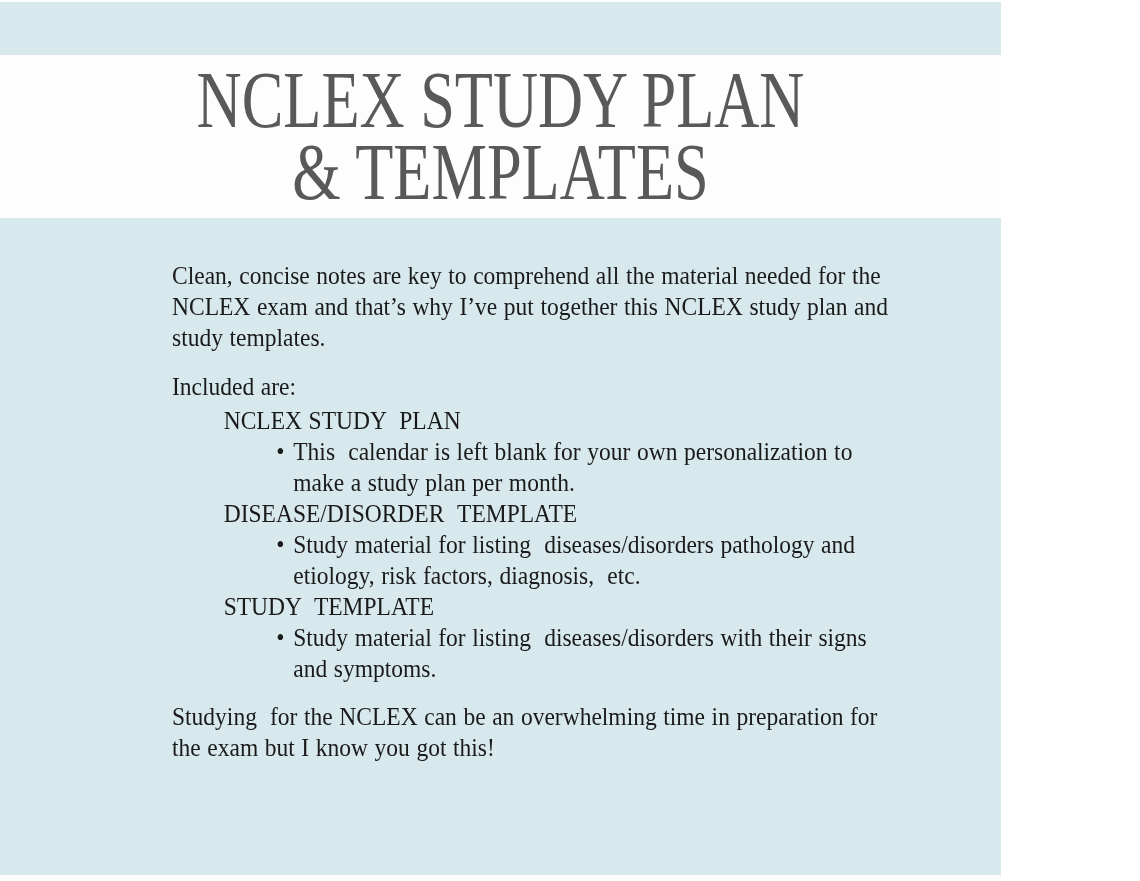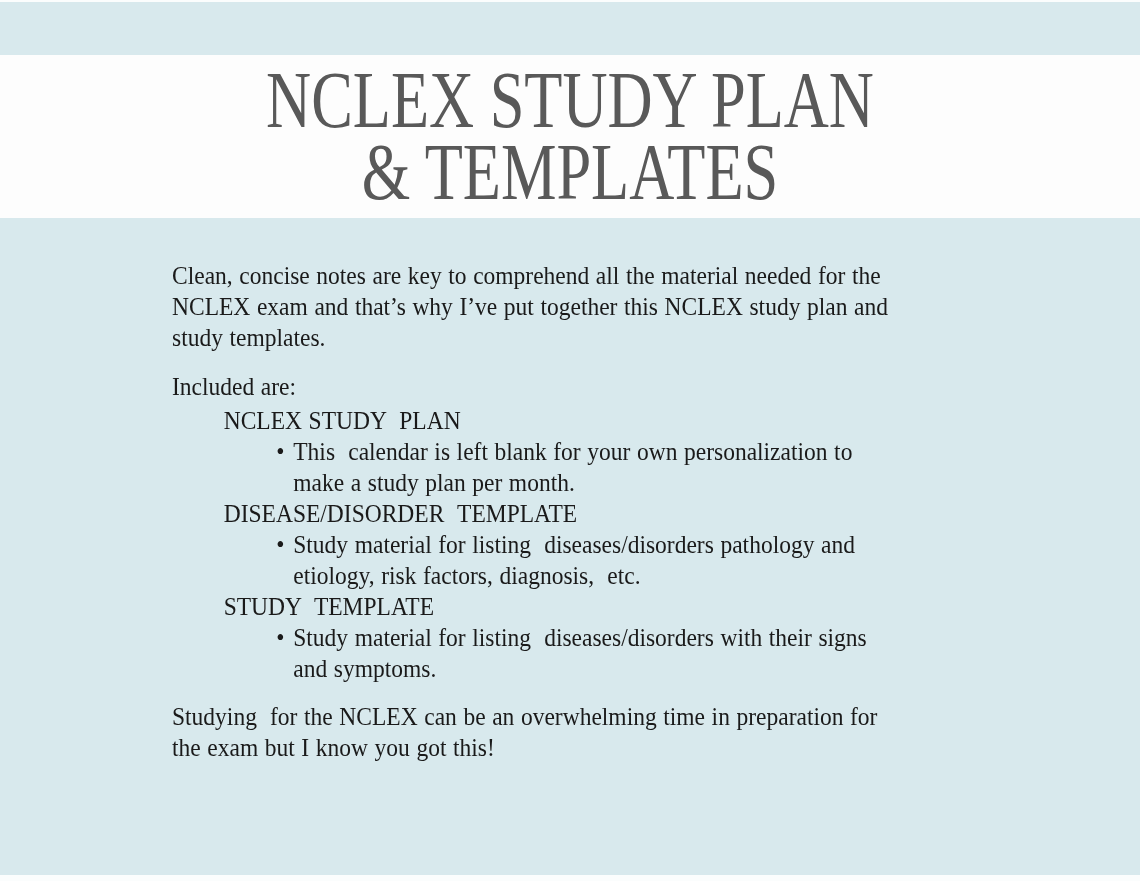--- a/index.html
+++ b/index.html
@@ -1,18 +1,18 @@
 <!DOCTYPE html>
 <html style="--page-bg: #d8e9ed; --band-bg: #fdfdfd; --edge-strip: #fbfdfd; --title-color: #595959; --text-color: #1a1a1a;"><head>
 <meta charset="utf-8">
 <style>
   html, body { margin: 0; padding: 0; }
   .page {
     position: relative;
-    width: 1140px;
+    width: 1001px;
     height: 881px;
     background: var(--page-bg, #d8e9ed);
     overflow: hidden;
     font-family: "Liberation Serif", serif;
   }
   .edge-strip {
     position: absolute;
     left: 0;
     width: 100%;
     background: var(--edge-strip, #fbfdfd);

